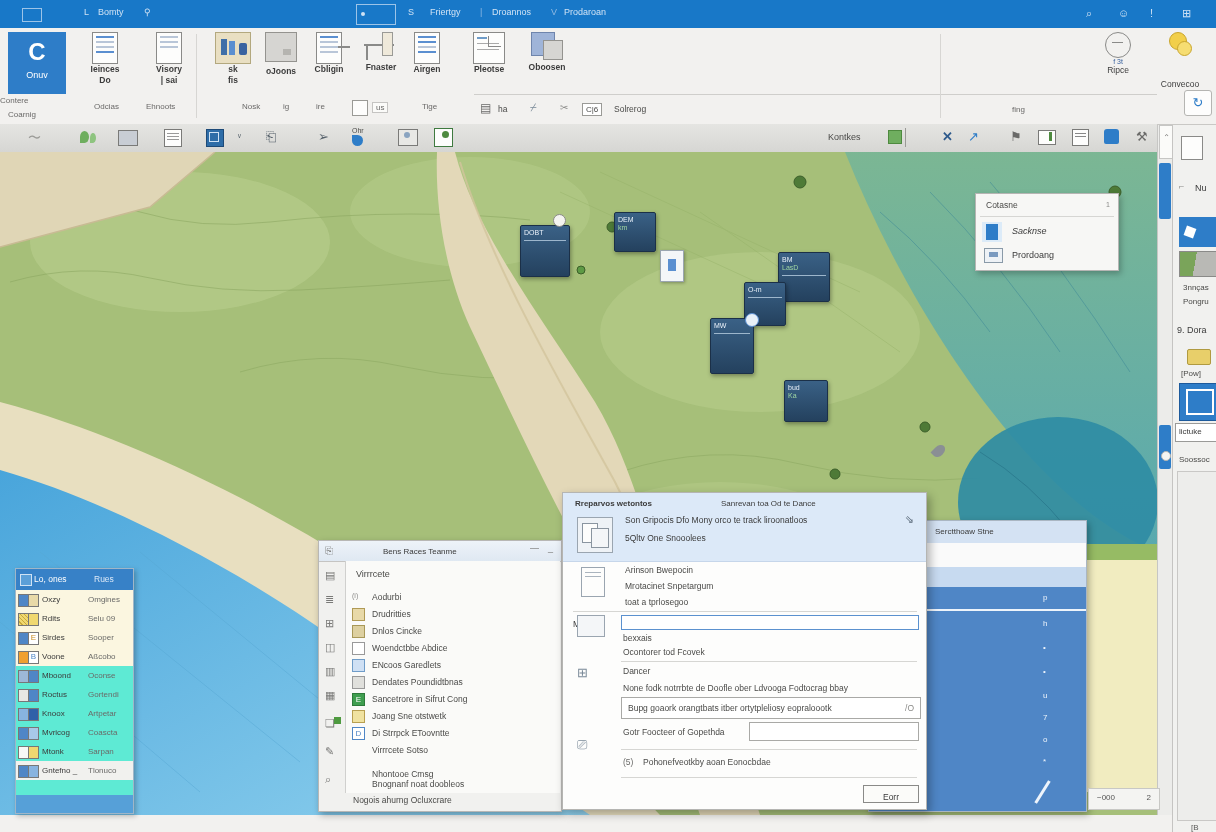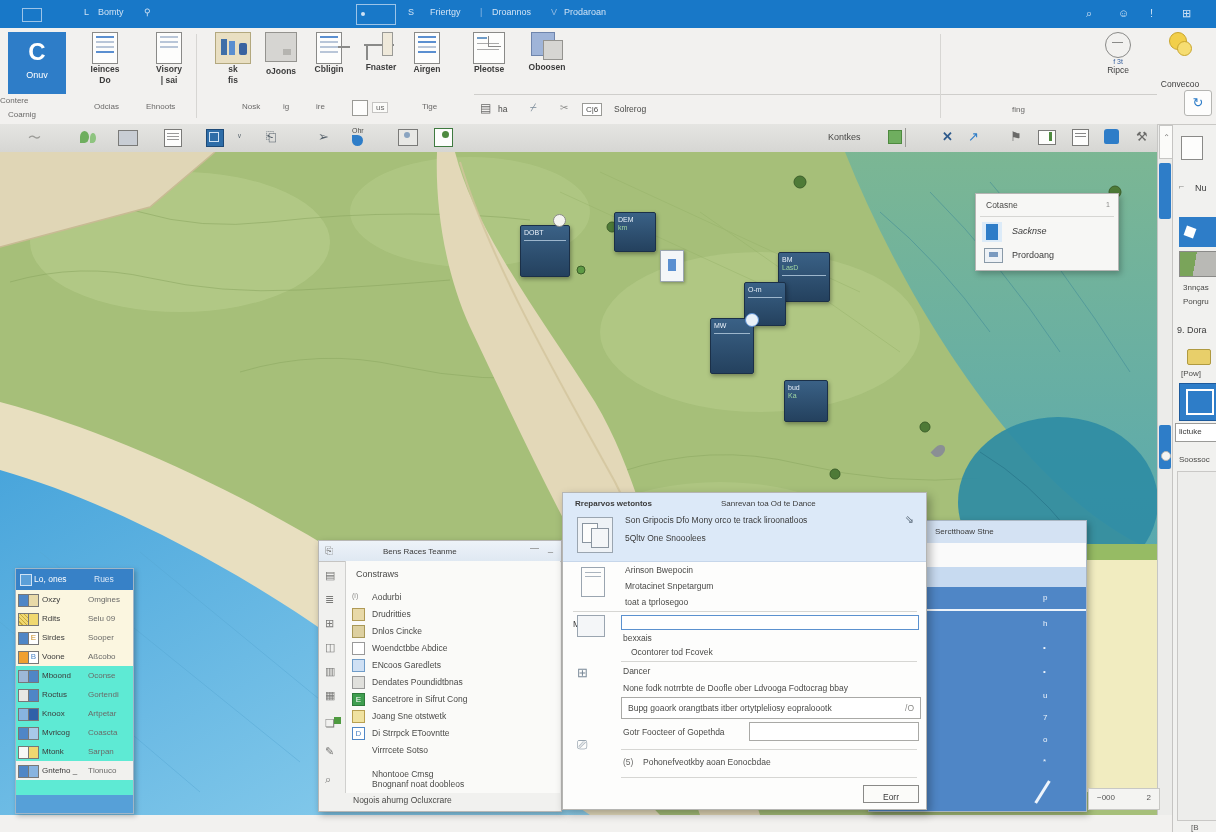--- a/index.html
+++ b/index.html
@@ -456,21 +456,21 @@
       <span style="top:56px;">⊞</span>
       <span style="top:80px;">◫</span>
       <span style="top:104px;">▥</span>
       <span style="top:128px;">▦</span>
       <span style="top:156px;">❏</span>
       <span style="top:156px;left:15px;width:7px;height:7px;background:#4e9a3f;display:inline-block;"></span>
       <span style="top:184px;">✎</span>
       <span style="top:212px;">⌕</span>
     </div>
     <div class="tlist">
-      <span class="abs t9" style="left:10px;top:8px;color:#4a4a48;">Constraws</span>
+      <span class="abs t9" style="left:10px;top:8px;color:#4a4a48;">Virrrcete</span>
       <div class="titem" style="top:28px;">
         <span class="abs t7" style="left:2px;top:3px;color:#8a8a88;">(i)</span>
         <span class="abs" style="left:22px;top:3px;">Aodurbi</span>
       </div>
       <div class="titem" style="top:45px;">
         <span class="tico" style="background:#e8d9a8;border-color:#b09a55;"></span>
         <span class="abs" style="left:22px;top:3px;">Drudritties</span>
       </div>
       <div class="titem" style="top:62px;">
         <span class="tico" style="background:#ddd0a0;border-color:#a89858;"></span>
@@ -550,21 +550,21 @@
       <i style="display:block;height:1px;background:#aab4be;margin:3px 3px 0;"></i>
     </div>
     <span class="abs t85" style="left:62px;top:72px;color:#4a4a48;">Arinson Bwepocin</span>
     <span class="abs t85" style="left:62px;top:88px;color:#4a4a48;">Mrotacinet Snpetargum</span>
     <span class="abs t85" style="left:62px;top:104px;color:#4a4a48;">toat a tprlosegoo</span>
     <div class="sep" style="left:10px;top:118px;width:344px;"></div>
 
     <span class="abs t85" style="left:10px;top:126px;color:#3a3a3a;">Mlcums</span>
     <div class="fld" style="left:58px;top:122px;width:296px;height:13px;border-color:#5b91cf;"></div>
     <span class="abs t85" style="left:60px;top:140px;color:#4a4a48;">bexxais</span>
-    <span class="abs t85" style="left:68px;top:154px;color:#4a4a48;">Ocontorer tod Fcovek</span>
+    <span class="abs t85" style="left:60px;top:154px;color:#4a4a48;">Ocontorer tod Fcovek</span>
     <div class="abs" style="left:14px;top:122px;width:26px;height:20px;border:1px solid #9aa5b0;background:#f4f6f8;"></div>
     <div class="sep" style="left:58px;top:168px;width:296px;"></div>
     <span class="abs t85" style="left:60px;top:173px;color:#4a4a48;">Dancer</span>
     <span class="abs" style="left:14px;top:172px;font-size:13px;color:#7a8a98;">⊞</span>
     <span class="abs t85" style="left:60px;top:190px;color:#4a4a48;width:292px;">None fodk notrrbte de Doofle ober Ldvooga Fodtocrag bbay</span>
     <div class="fld" style="left:58px;top:204px;width:298px;height:20px;">
       <span style="position:absolute;left:6px;top:5px;">Bupg goaork orangtbats itber ortytpleliosy eopraloootk</span>
       <span style="position:absolute;right:6px;top:5px;color:#8a8a88;">/O</span>
     </div>
     <span class="abs t85" style="left:60px;top:234px;color:#4a4a48;">Gotr Foocteer of Gopethda</span>

